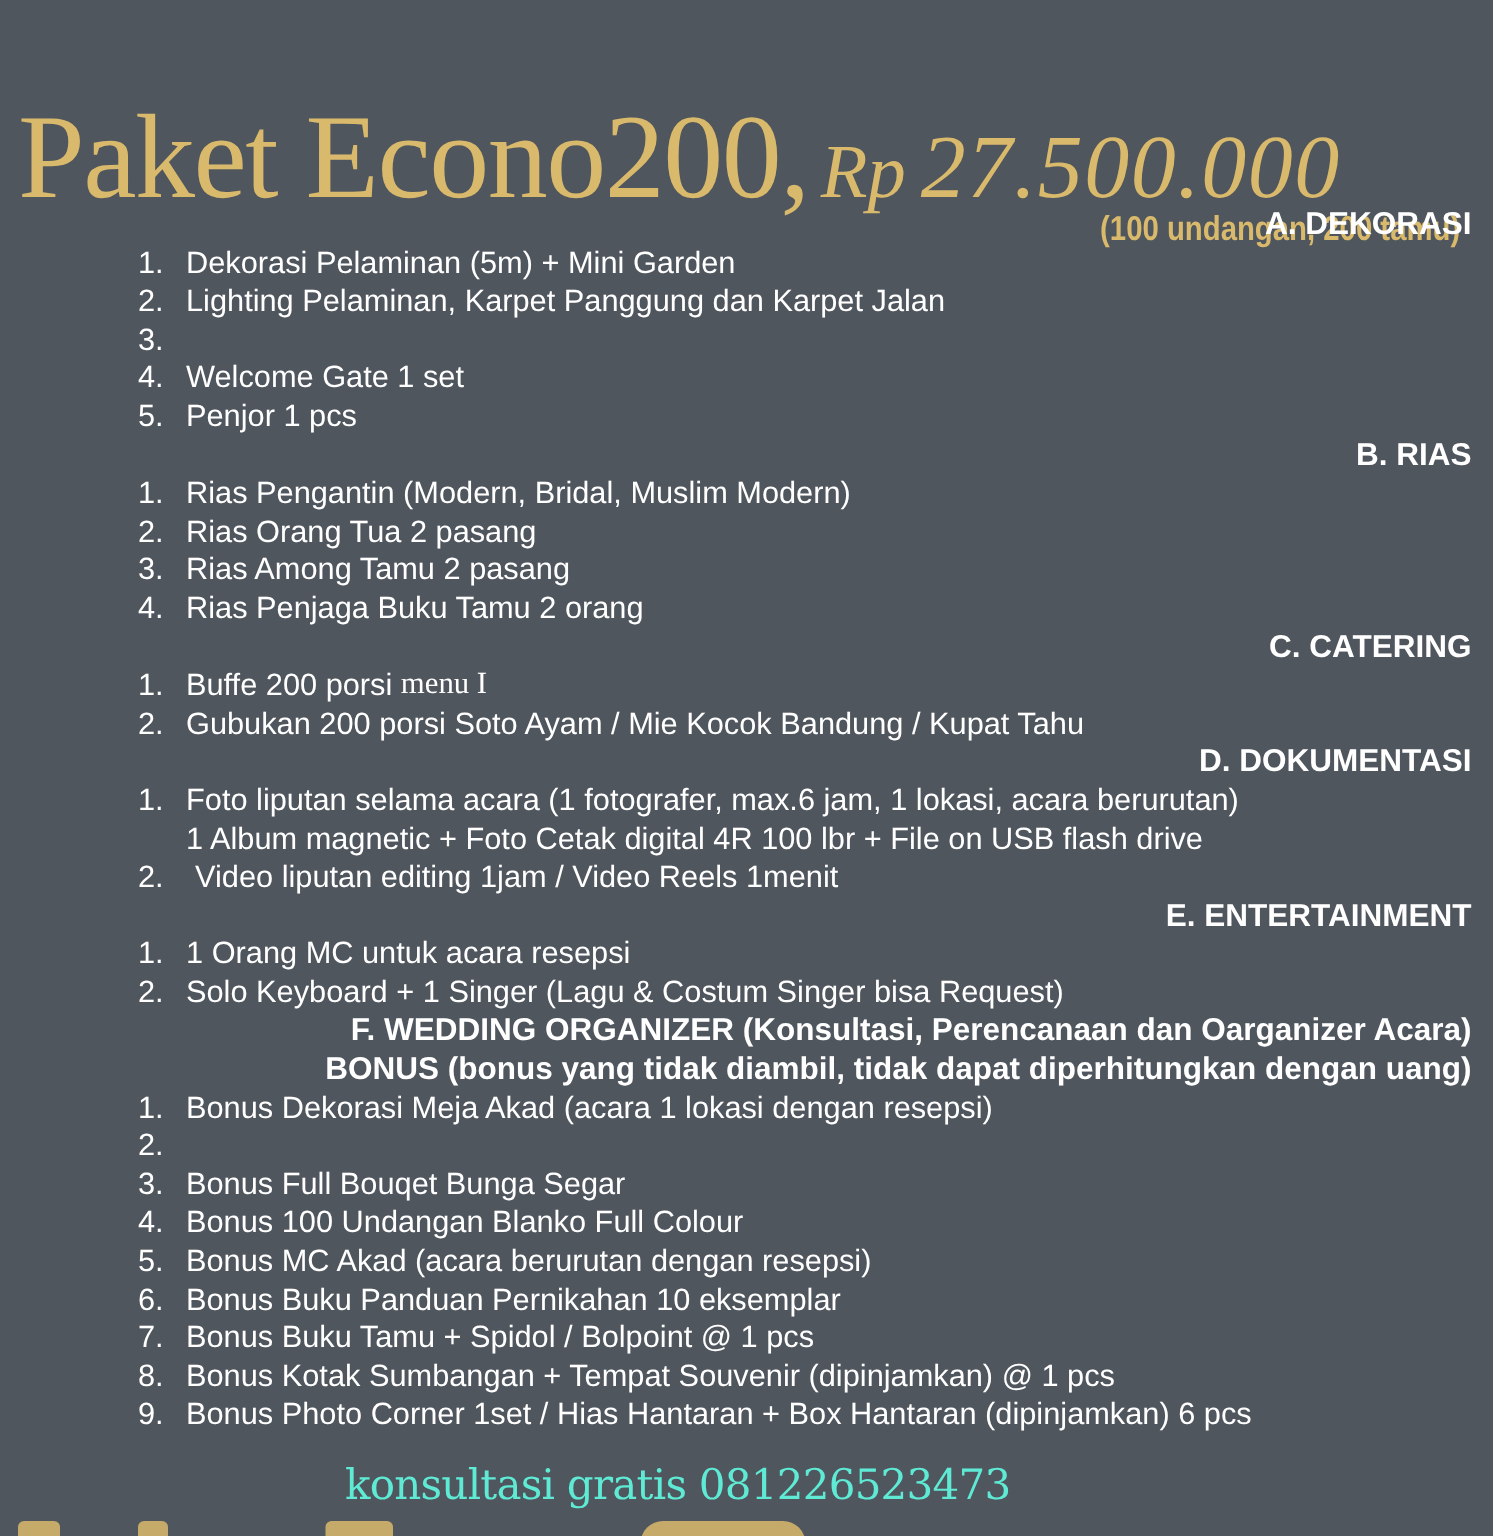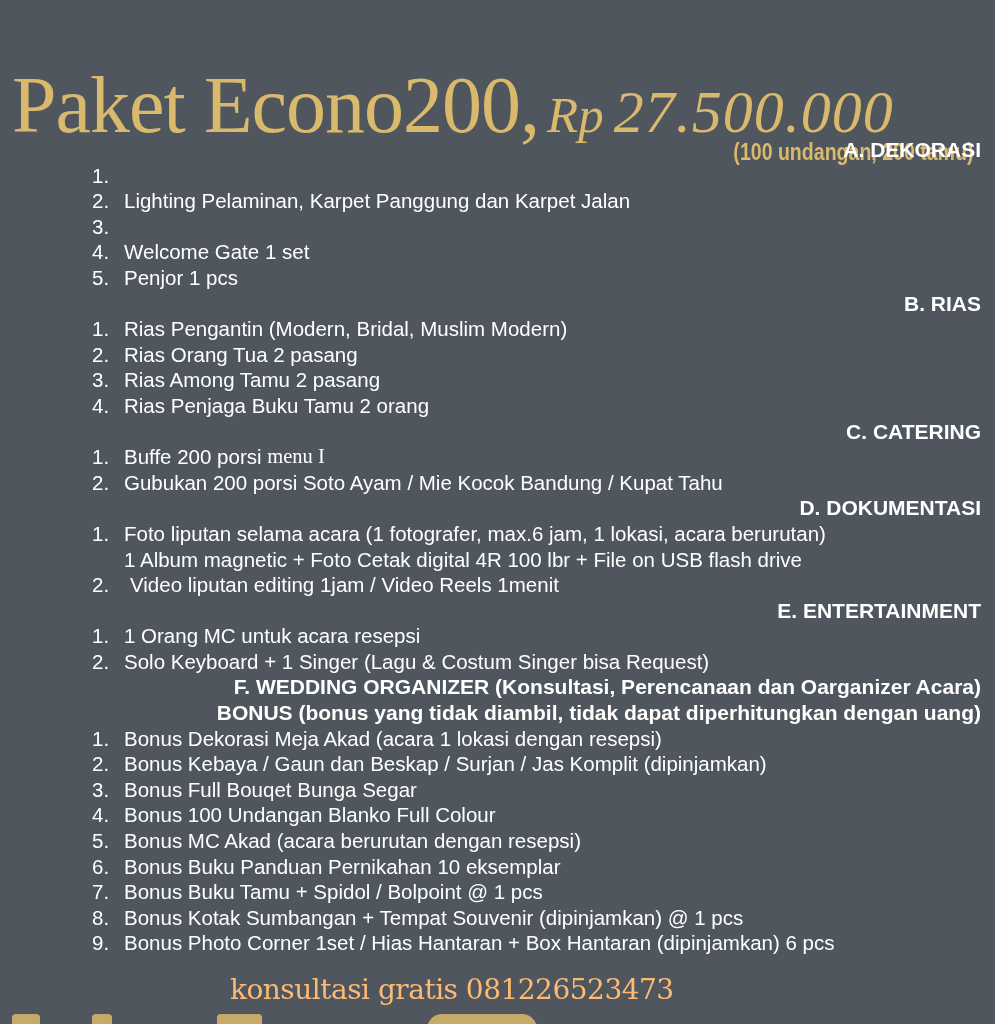--- a/index.html
+++ b/index.html
@@ -79,21 +79,21 @@
     .item.cont { padding-left: 63px; }
     .serif-inline {
       font-family: "Liberation Serif", serif;
     }
     .footer-line {
       position: absolute;
       left: 230px;
       top: 973px;
       font-family: "DejaVu Serif", serif;
       font-size: 28px;
-      color: #fdba74;
+      color: #5eead4;
       white-space: nowrap;
       letter-spacing: -0.5px;
     }
     .cutoff-heading {
       position: absolute;
       left: 12px;
       top: 1010px;
       height: 40px;
       width: 530px;
       overflow: hidden;
@@ -113,20 +113,21 @@
 <div class="title-line">
   <span class="title-main">Paket Econo200,</span><span class="title-price-rp">Rp</span><span class="title-price-num">27.500.000</span>
 </div>
 <div class="subtitle">(100 undangan, 200 tamu)</div>
 
 <div class="content">
 
   <div class="section-head">A. DEKORASI</div>
   <div class="item">
       <span class="num">1.</span>
+      <span>Dekorasi Pelaminan (5m) + Mini Garden</span>
     </div>
   <div class="item">
       <span class="num">2.</span>
       <span>Lighting Pelaminan, Karpet Panggung dan Karpet Jalan</span>
     </div>
   <div class="item">
       <span class="num">3.</span>
     </div>
   <div class="item">
       <span class="num">4.</span>
@@ -187,21 +188,20 @@
 
   <div class="section-head"><span>F. WEDDING ORGANIZER</span> <span>(Konsultasi, Perencanaan dan Oarganizer Acara)</span></div>
 
   <div class="section-head"><span>BONUS</span> <span>(bonus yang tidak diambil, tidak dapat diperhitungkan dengan uang)</span></div>
   <div class="item">
       <span class="num">1.</span>
       <span>Bonus Dekorasi Meja Akad (acara 1 lokasi dengan resepsi)</span>
     </div>
   <div class="item">
       <span class="num">2.</span>
-      <span>Bonus Kebaya / Gaun dan Beskap / Surjan / Jas Komplit (dipinjamkan)</span>
     </div>
   <div class="item">
       <span class="num">3.</span>
       <span>Bonus Full Bouqet Bunga Segar</span>
     </div>
   <div class="item">
       <span class="num">4.</span>
       <span>Bonus 100 Undangan Blanko Full Colour</span>
     </div>
   <div class="item">

